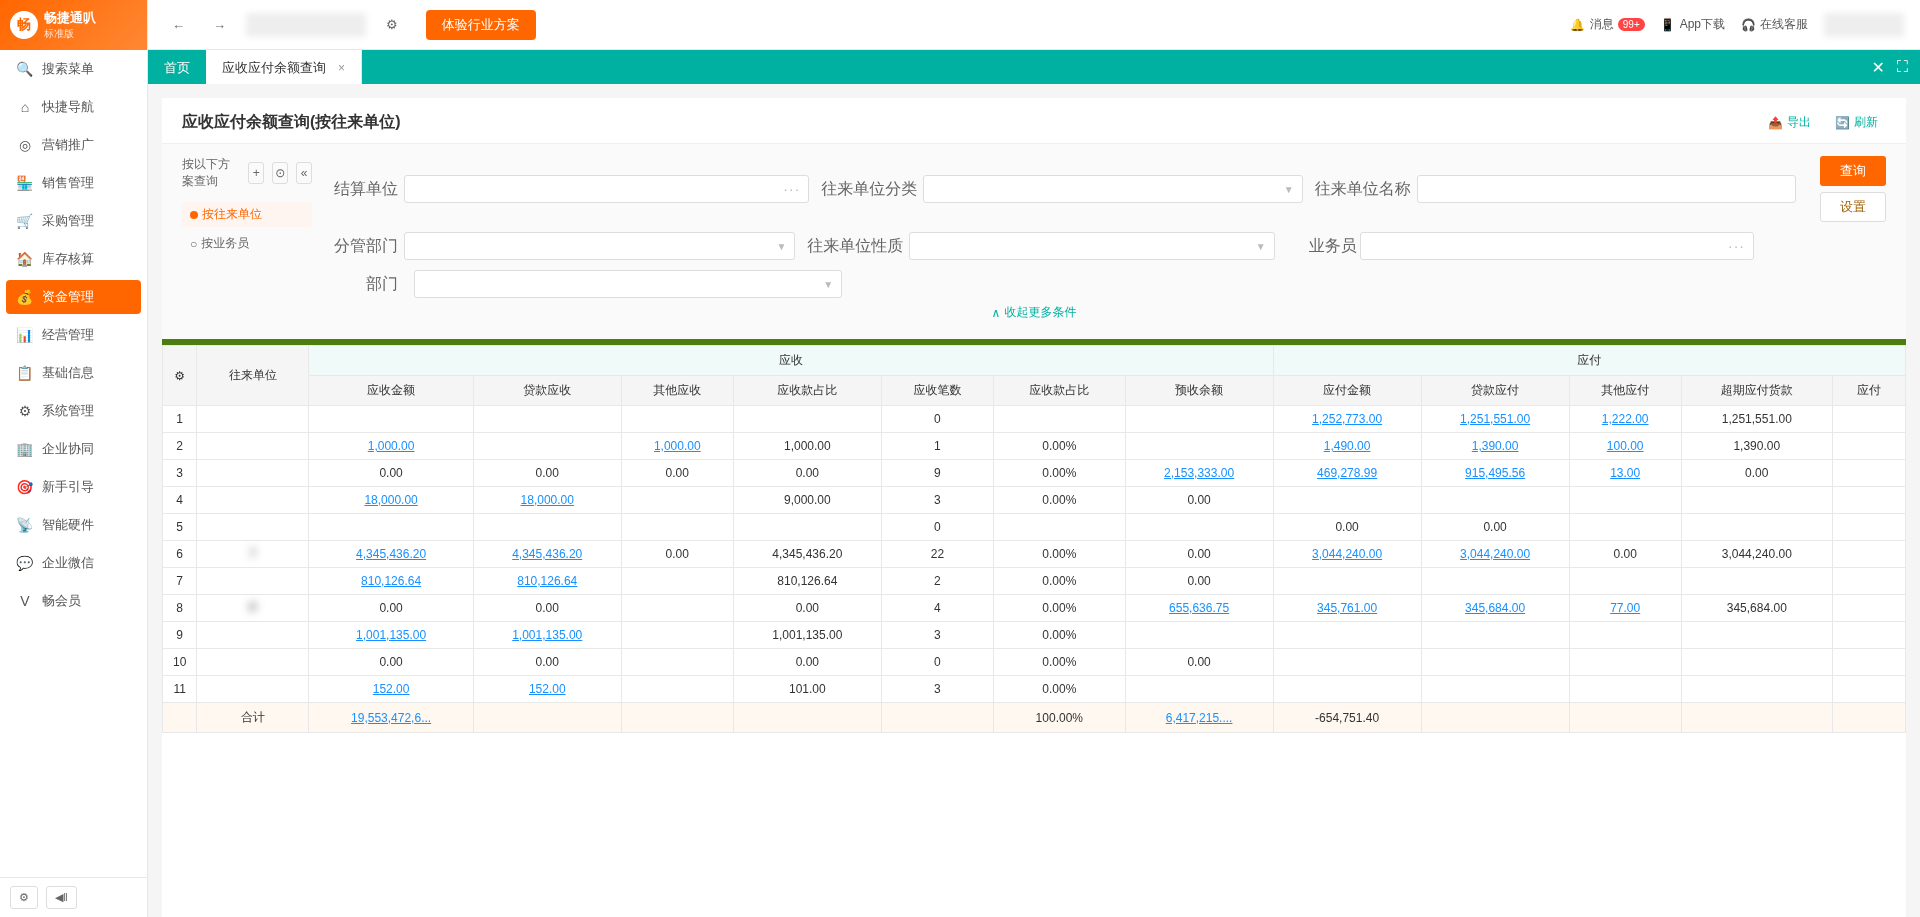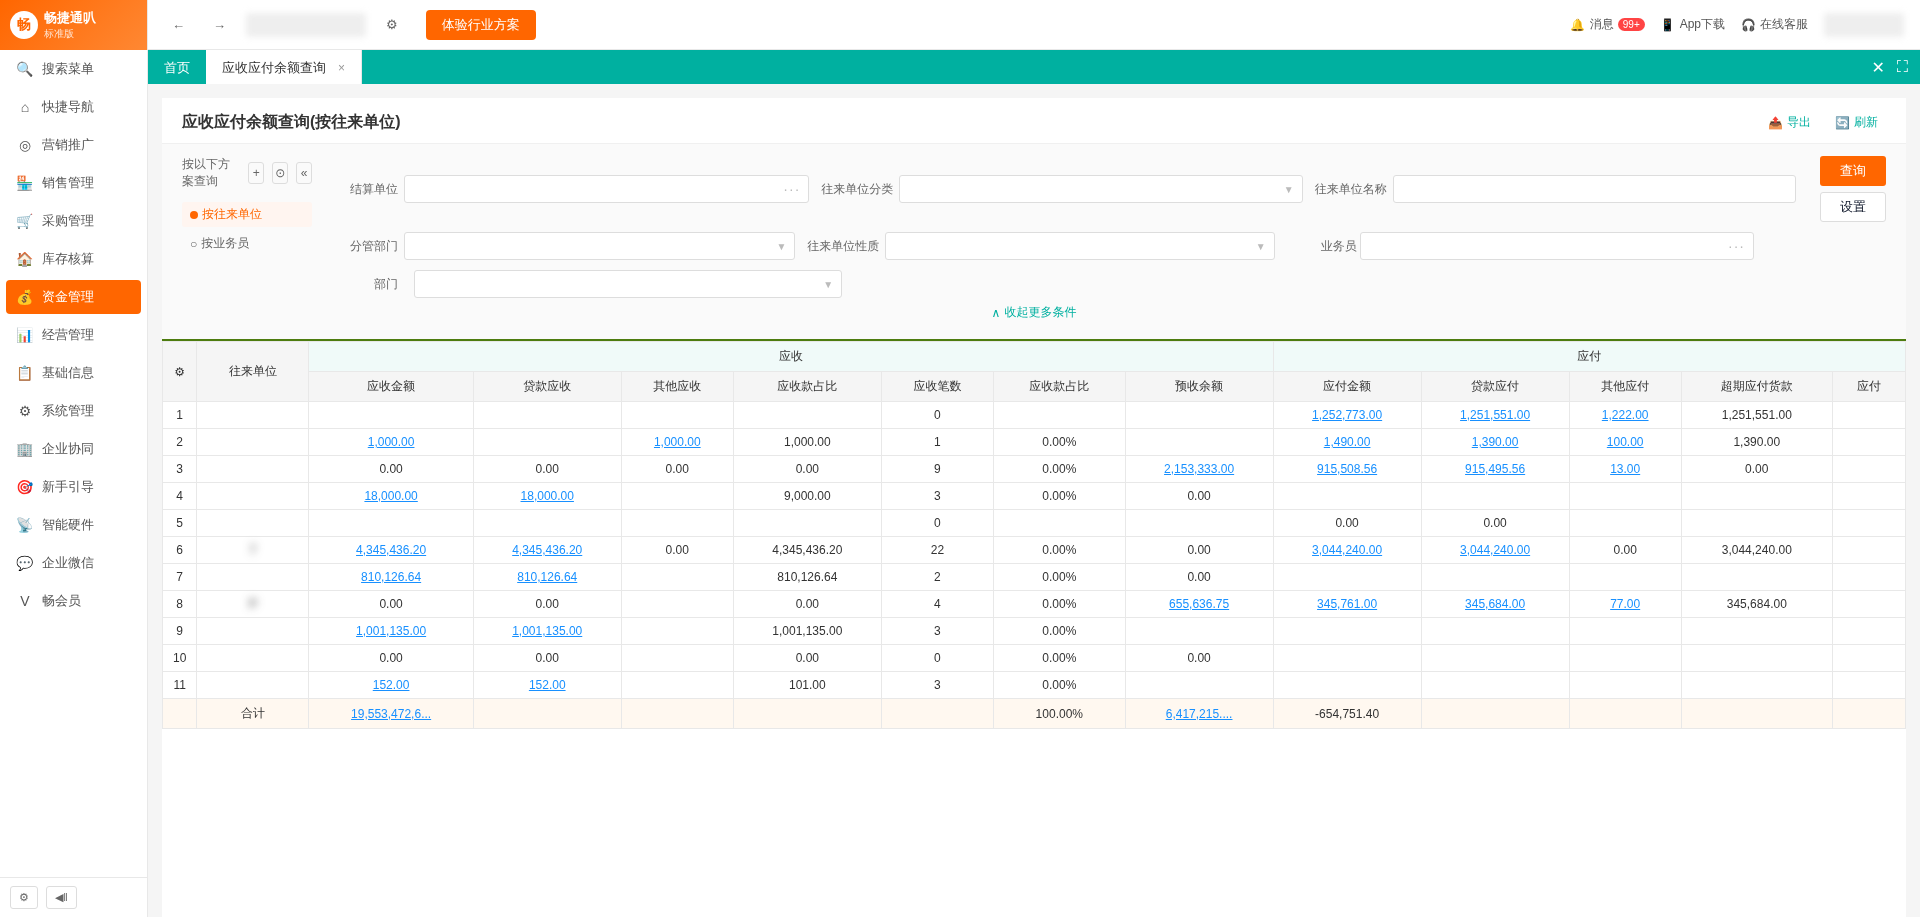--- a/index.html
+++ b/index.html
@@ -95,61 +95,61 @@
     .page-actions { display: flex; gap: 8px; }
     .action-btn {
       display: flex; align-items: center; gap: 4px;
       font-size: 12px; color: #00b0a0; cursor: pointer; padding: 4px 8px;
     }
 
     
     .filter-section {
       padding: 12px 20px;
       background: #fafafa;
-      border-bottom: 2px solid #4d7c0f;
+      border-bottom: 6px solid #4d7c0f;
     }
     .filter-toolbar {
       display: flex; align-items: center; gap: 8px; margin-bottom: 12px;
     }
     .filter-toolbar-label { font-size: 12px; color: #666; }
     .filter-toolbar-btn {
       width: 22px; height: 22px; border: 1px solid #ddd; border-radius: 3px;
       display: flex; align-items: center; justify-content: center;
       cursor: pointer; color: #666; font-size: 12px;
     }
     .filter-scheme {
       display: flex; align-items: center; gap: 4px;
       padding: 4px 8px; background: #fff5f0; border-radius: 3px;
       color: #ff6600; font-size: 12px; cursor: pointer;
     }
     .filter-scheme-dot { width: 8px; height: 8px; background: #ff6600; border-radius: 50%; }
     .filter-option {
       font-size: 12px; color: #666; cursor: pointer;
       display: flex; align-items: center; gap: 4px; padding: 2px 0;
     }
-    .filter-label { font-size: 12px; color: #666; white-space: nowrap; min-width: 70px; text-align: right; }
+    .filter-label { font-size: 16px; color: #666; white-space: nowrap; min-width: 70px; text-align: right; }
     .filter-input {
       flex: 1; height: 28px; border: 1px solid #ddd; border-radius: 3px;
       padding: 0 8px; font-size: 12px; color: #333; background: #fff;
       display: flex; align-items: center; justify-content: space-between; cursor: pointer;
     }
     .filter-input-dots { color: #bbb; font-size: 14px; letter-spacing: 1px; }
     .filter-select-arrow { color: #bbb; font-size: 10px; }
     .collapse-bar {
       text-align: center; padding: 6px; color: #00b0a0;
       font-size: 12px; cursor: pointer; display: flex; align-items: center; justify-content: center; gap: 4px;
     }
 
     
     .btn-query {
       background: #ff6600; color: #fff; border: none;
       border-radius: 3px; padding: 6px 20px; font-size: 13px; cursor: pointer;
     }
     .btn-setting {
-      background: #fff; color: #0f172a; border: 1px solid #ddd;
+      background: #fff; color: #a16207; border: 1px solid #ddd;
       border-radius: 3px; padding: 5px 16px; font-size: 13px; cursor: pointer;
     }
     .query-buttons { display: flex; flex-direction: column; gap: 6px; padding: 0 0 0 12px; }
 
     
     .table-section { flex: 1; overflow: auto; }
     .data-table {
       width: 100%; border-collapse: collapse; font-size: 12px;
     }
     .data-table th, .data-table td {
@@ -493,21 +493,21 @@
               <tr>
                 <td class="row-num">3</td>
                 <td class="col-name blurred"></td>
                 <td>0.00</td>
                 <td>0.00</td>
                 <td>0.00</td>
                 <td>0.00</td>
                 <td>9</td>
                 <td>0.00%</td>
                 <td><span class="link-val">2,153,333.00</span></td>
-                <td><span class="link-val">915,508.56</span></td>
+                <td><span class="link-val">469,278.99</span></td>
                 <td><span class="link-val">915,495.56</span></td>
                 <td><span class="link-val">13.00</span></td>
                 <td>0.00</td>
                 <td></td>
               </tr>
               <tr>
                 <td class="row-num">4</td>
                 <td class="col-name blurred"></td>
                 <td><span class="link-val">18,000.00</span></td>
                 <td><span class="link-val">18,000.00</span></td>

